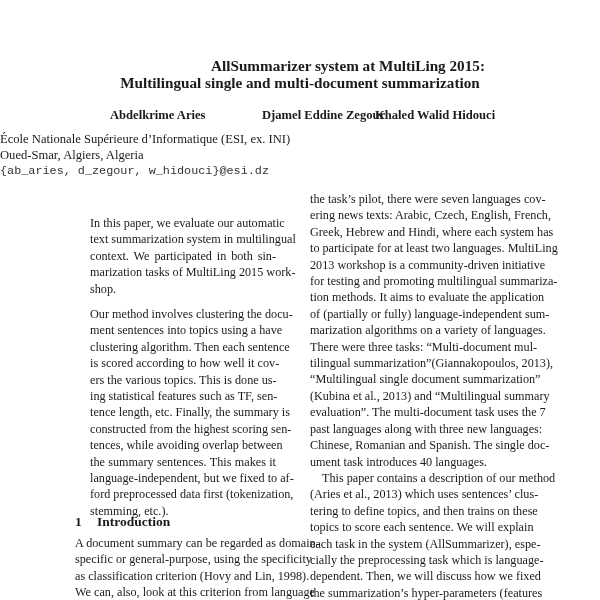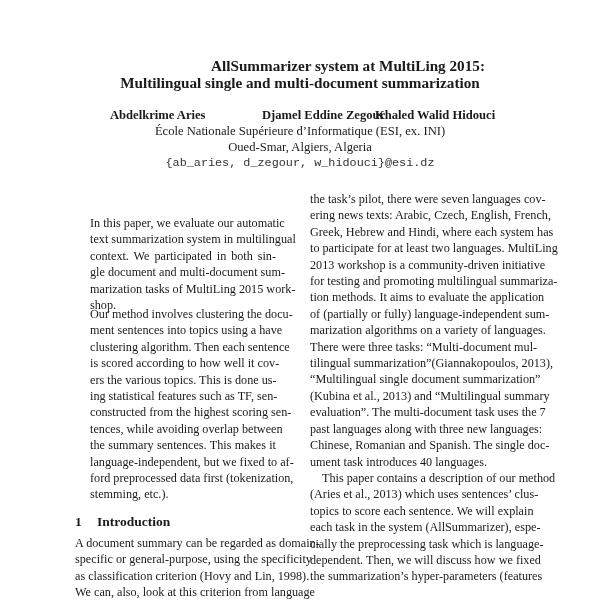--- a/index.html
+++ b/index.html
@@ -6,21 +6,21 @@
   body { width: 600px; height: 600px; overflow: hidden; position: relative;
          font-family: "Liberation Serif", "DejaVu Serif", serif; color: #1a1a1a; }
   .page { position: absolute; left: 0; top: 0; width: 600px; height: 600px; }
   .title { position: absolute; left: 0; width: 600px; text-align: center;
            font-weight: bold; font-size: 15.2px; line-height: 17px; }
   .title.l1 { top: 57px; padding-left: 48px; }
   .title.l2 { top: 74px; }
   .authors { position: absolute; top: 108px; left: 0; width: 600px; font-weight: bold;
              font-size: 12.6px; line-height: 15px; }
   .authors span { position: absolute; white-space: nowrap; }
-  .aff { position: absolute; left: 0; width: 600px; text-align: center; font-size: 12.6px; line-height: 15px; }
+  .aff { position: absolute; left: 0; width: 600px; text-align: left; font-size: 12.6px; line-height: 15px; margin-top: 8px; }
   .aff.a1 { top: 124px; }
   .aff.a2 { top: 140px; }
   .aff.a3 { top: 156px; font-family: "Liberation Mono", "DejaVu Sans Mono", monospace; font-size: 11.8px; color: #333; }
   .abs-head { position: absolute; top: 196px; left: 75px; width: 215px; text-align: center;
               font-weight: bold; font-size: 12.6px; }
   .col { position: absolute; font-size: 12.2px; line-height: 16.4px; }
   .col .ln { white-space: nowrap; display: block; text-align: justify; text-align-last: justify; }
   .col .ln.last { text-align-last: left; }
   .abs { left: 90px; width: 186px; top: 215px; }
   .abs2 { left: 90px; width: 186px; top: 306px; }
@@ -44,32 +44,32 @@
   </div>
   <div class="aff a1">École Nationale Supérieure d’Informatique (ESI, ex. INI)</div>
   <div class="aff a2">Oued-Smar, Algiers, Algeria</div>
   <div class="aff a3">{ab_aries, d_zegour, w_hidouci}@esi.dz</div>
 
 
   <div class="col abs">
     <span class="ln">In this paper, we evaluate our automatic</span>
     <span class="ln">text summarization system in multilingual</span>
     <span class="ln">context.   We participated in both sin-</span>
-    <span class="ln">gle document and multi-document sum-</span>
     <span class="ln">marization tasks of MultiLing 2015 work-</span>
     <span class="ln last">shop.</span>
   </div>
 
   <div class="col abs2">
     <span class="ln">Our method involves clustering the docu-</span>
     <span class="ln">ment sentences into topics using a have</span>
     <span class="ln">clustering algorithm. Then each sentence</span>
     <span class="ln">is scored according to how well it cov-</span>
     <span class="ln">ers the various topics.  This is done us-</span>
     <span class="ln">ing statistical features such as TF, sen-</span>
+    <span class="ln">tence length, etc. Finally, the summary is</span>
     <span class="ln">constructed from the highest scoring sen-</span>
     <span class="ln">tences, while avoiding overlap between</span>
     <span class="ln">the summary sentences.  This makes it</span>
     <span class="ln">language-independent, but we fixed to af-</span>
     <span class="ln">ford preprocessed data first (tokenization,</span>
     <span class="ln last">stemming, etc.).</span>
   </div>
 
   <div class="sec">
     <span class="num">1</span><span>Introduction</span>
@@ -96,20 +96,21 @@
     <span class="ln">There were three tasks:  “Multi-document mul-</span>
     <span class="ln">tilingual summarization”(Giannakopoulos, 2013),</span>
     <span class="ln">“Multilingual single document summarization”</span>
     <span class="ln">(Kubina et al., 2013) and “Multilingual summary</span>
     <span class="ln">evaluation”.  The multi-document task uses the 7</span>
     <span class="ln">past languages along with three new languages:</span>
     <span class="ln">Chinese, Romanian and Spanish. The single doc-</span>
     <span class="ln last">ument task introduces 40 languages.</span>
     <span class="ln indent">This paper contains a description of our method</span>
     <span class="ln">(Aries et al., 2013) which uses sentences’ clus-</span>
+    <span class="ln">tering to define topics, and then trains on these</span>
     <span class="ln">topics to score each sentence.  We will explain</span>
     <span class="ln">each task in the system (AllSummarizer), espe-</span>
     <span class="ln">cially the preprocessing task which is language-</span>
     <span class="ln">dependent.  Then, we will discuss how we fixed</span>
     <span class="ln">the summarization’s hyper-parameters (features</span>
 
   </div>
 </div>
 
 </body></html>

